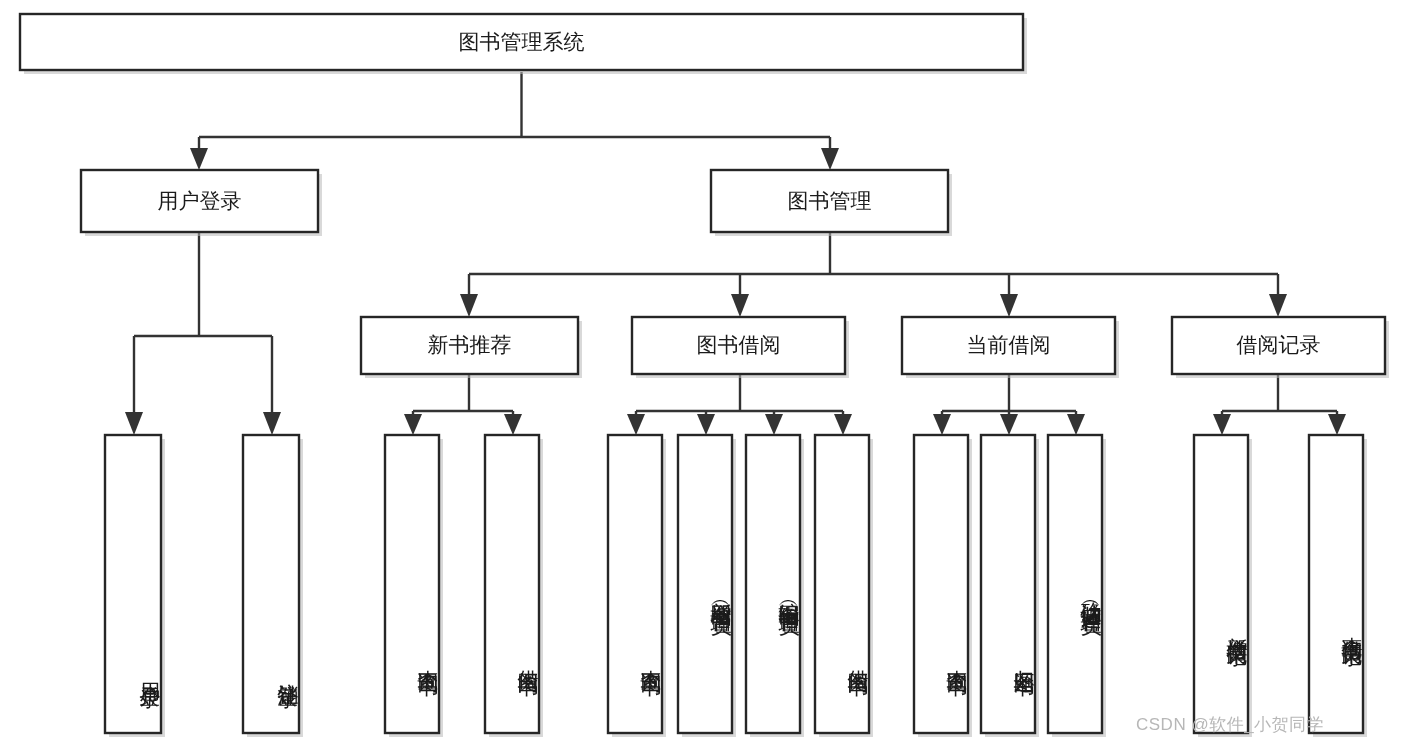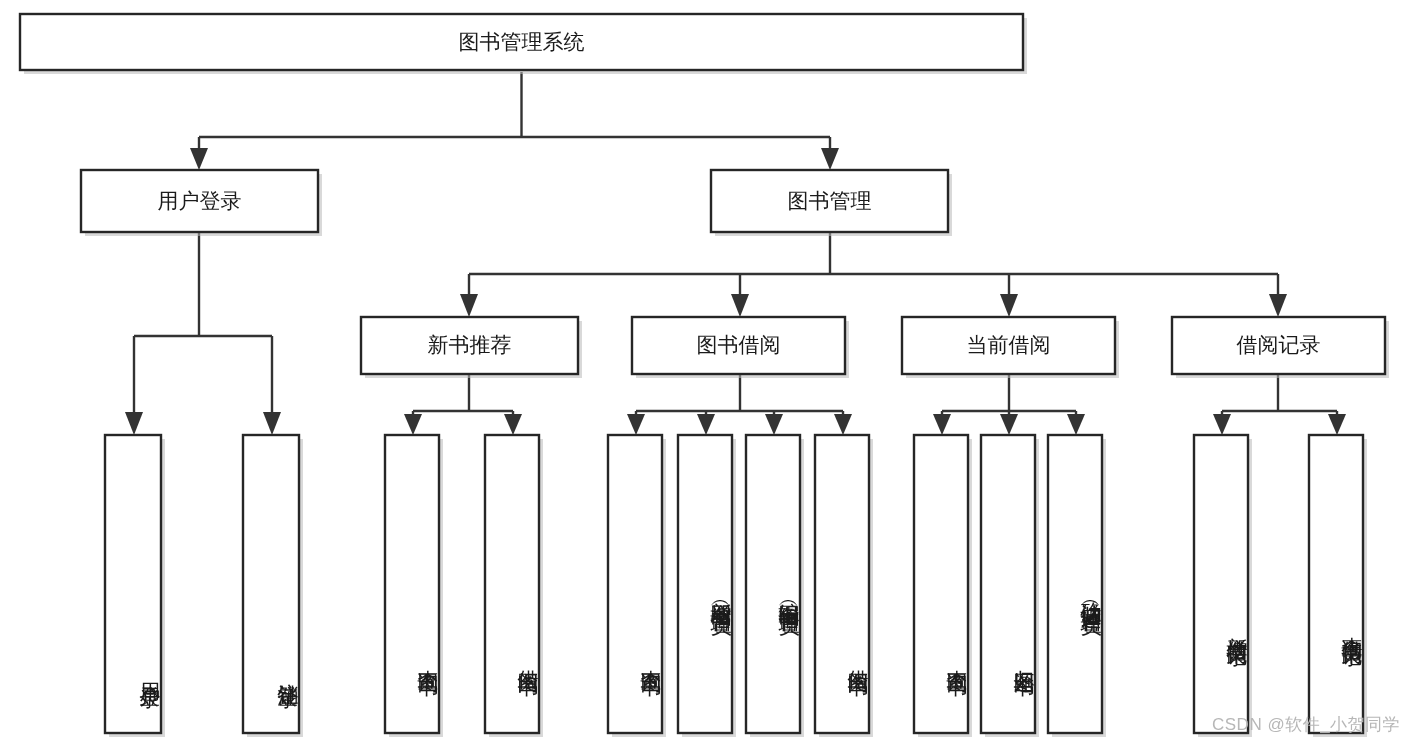--- a/index.html
+++ b/index.html
@@ -65,21 +65,21 @@
     align-items: flex-start;
     justify-content: center;
     pointer-events: none;
     white-space: nowrap;
   }
   .watermark {
     position: absolute;
     font-family: "Liberation Sans", "DejaVu Sans", sans-serif;
     font-size: 17px;
     color: #b7b7b7;
-    left: 1212px;
+    left: 1136px;
     top: 713px;
     white-space: nowrap;
     letter-spacing: 0.5px;
   }
 </style>
 </head>
 <body>
 
 <div id="diagram-root">
 

